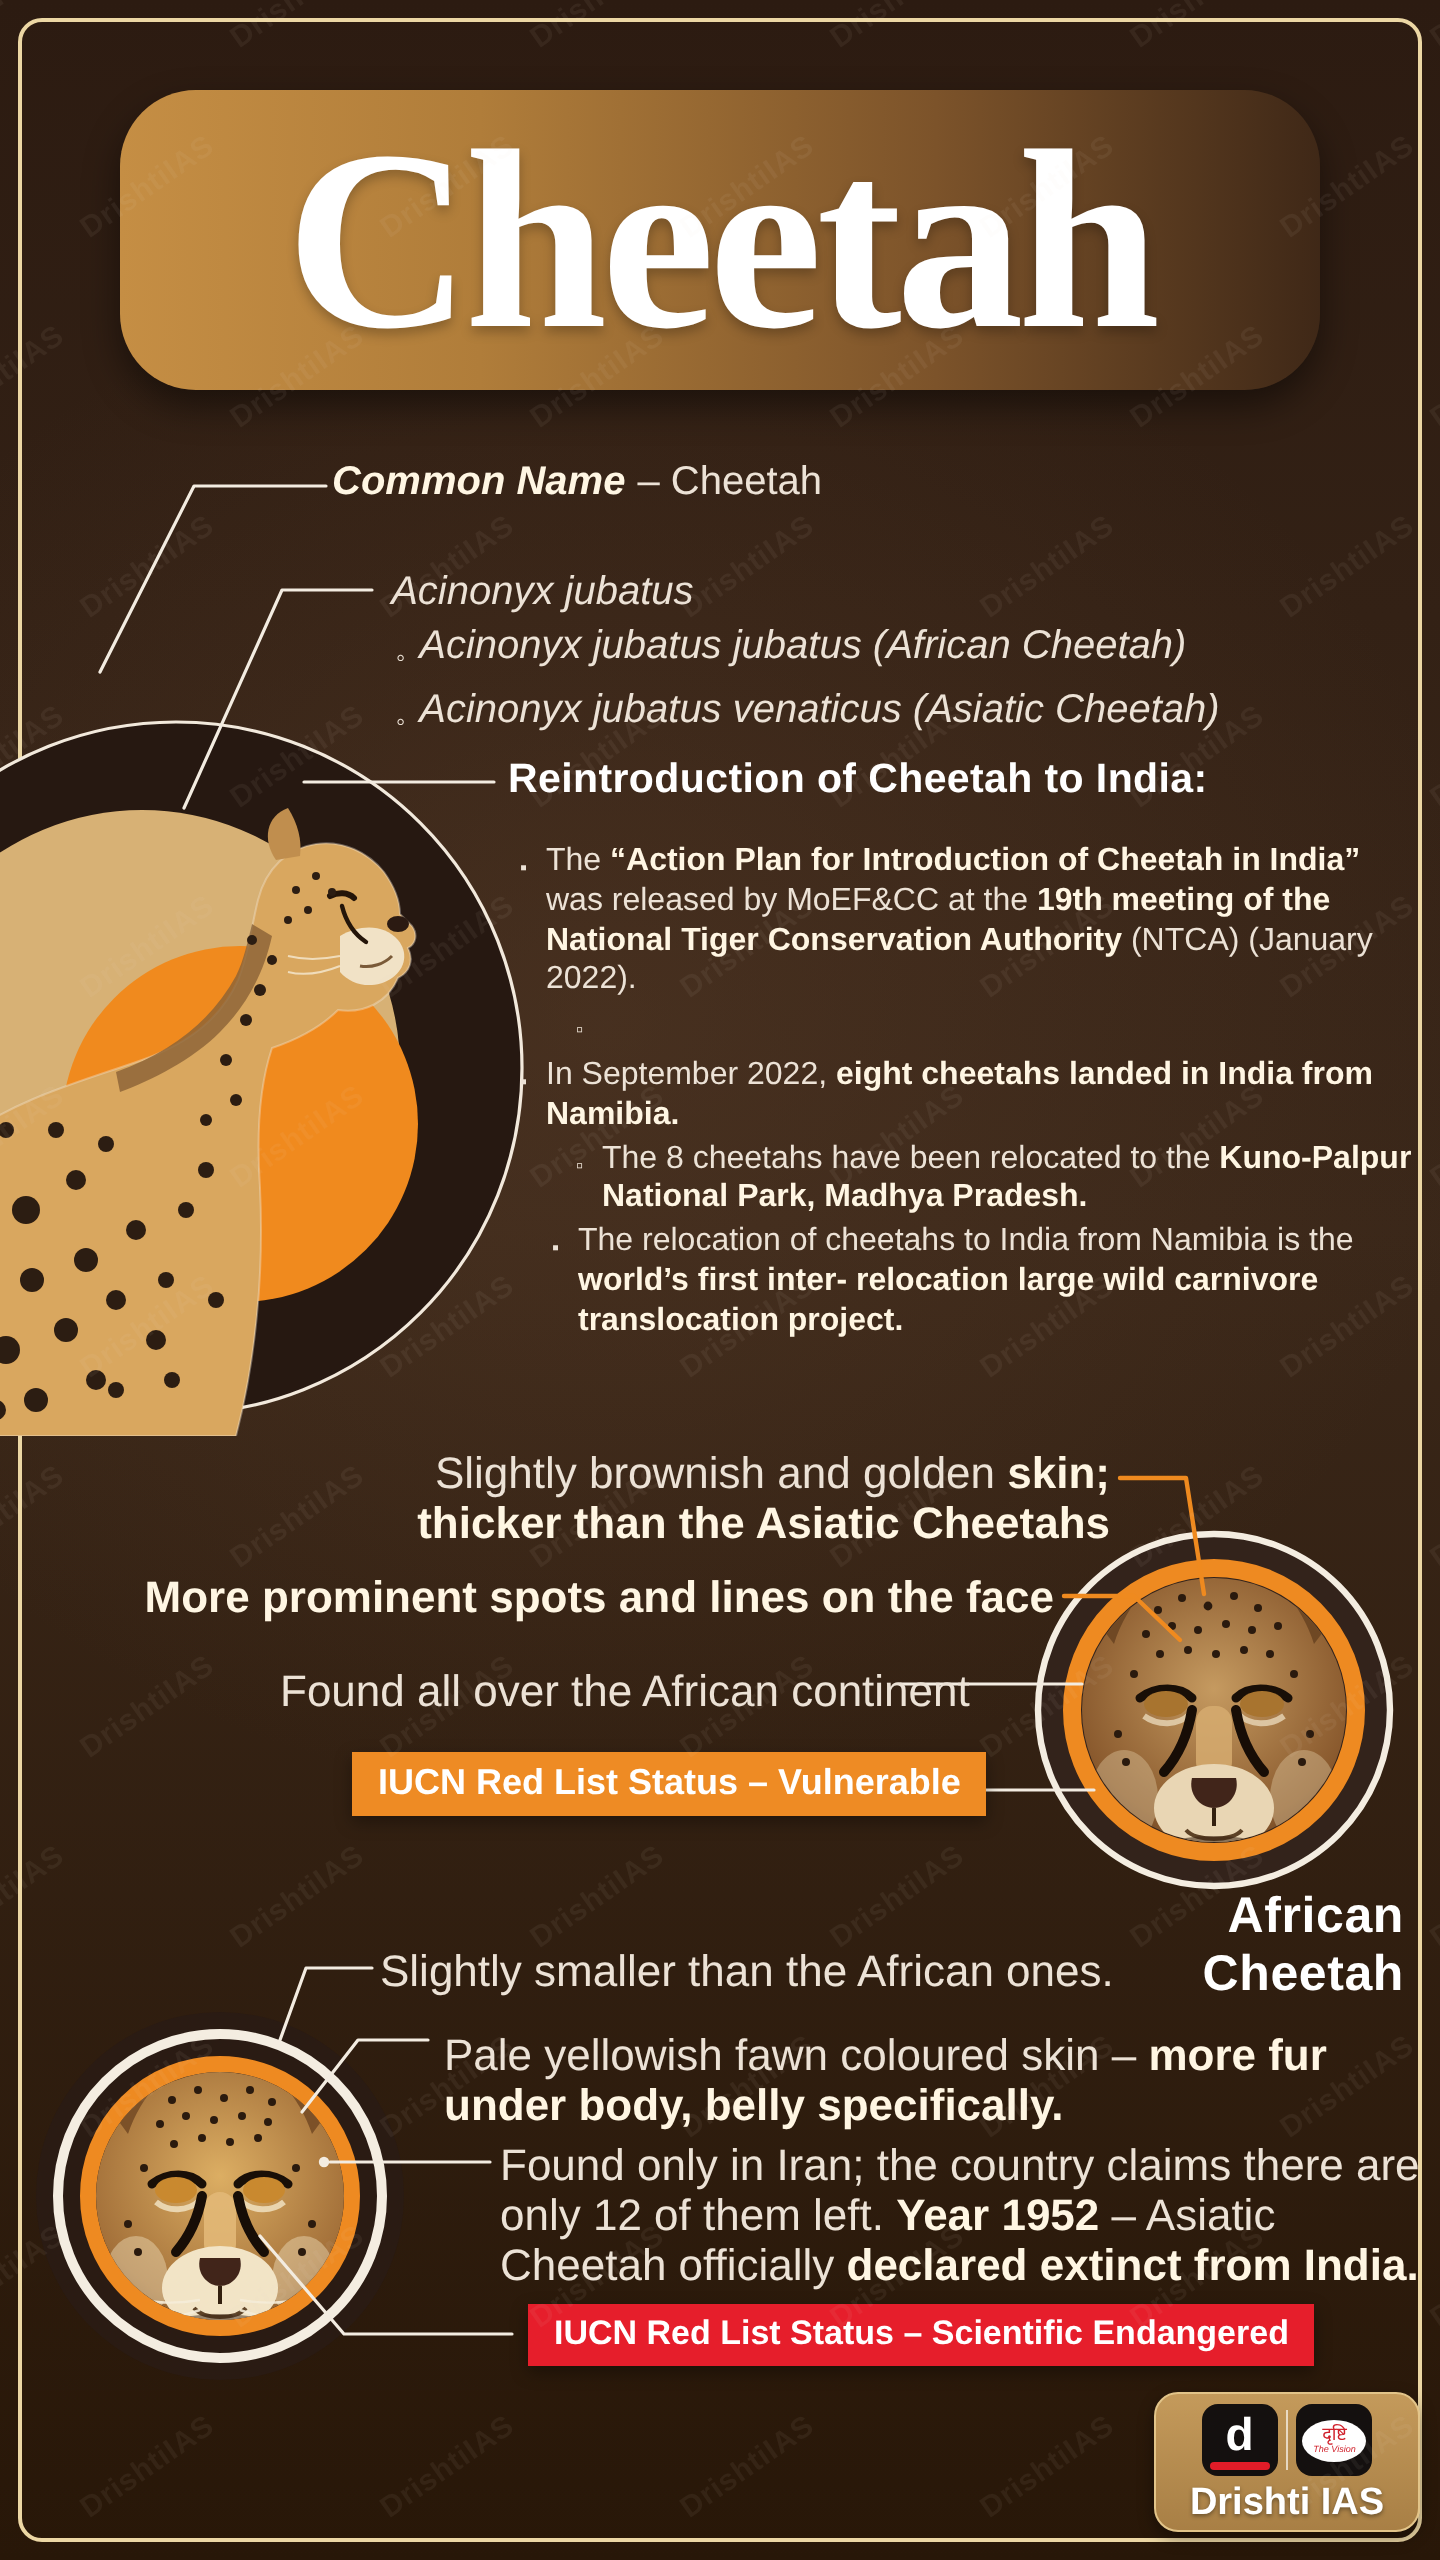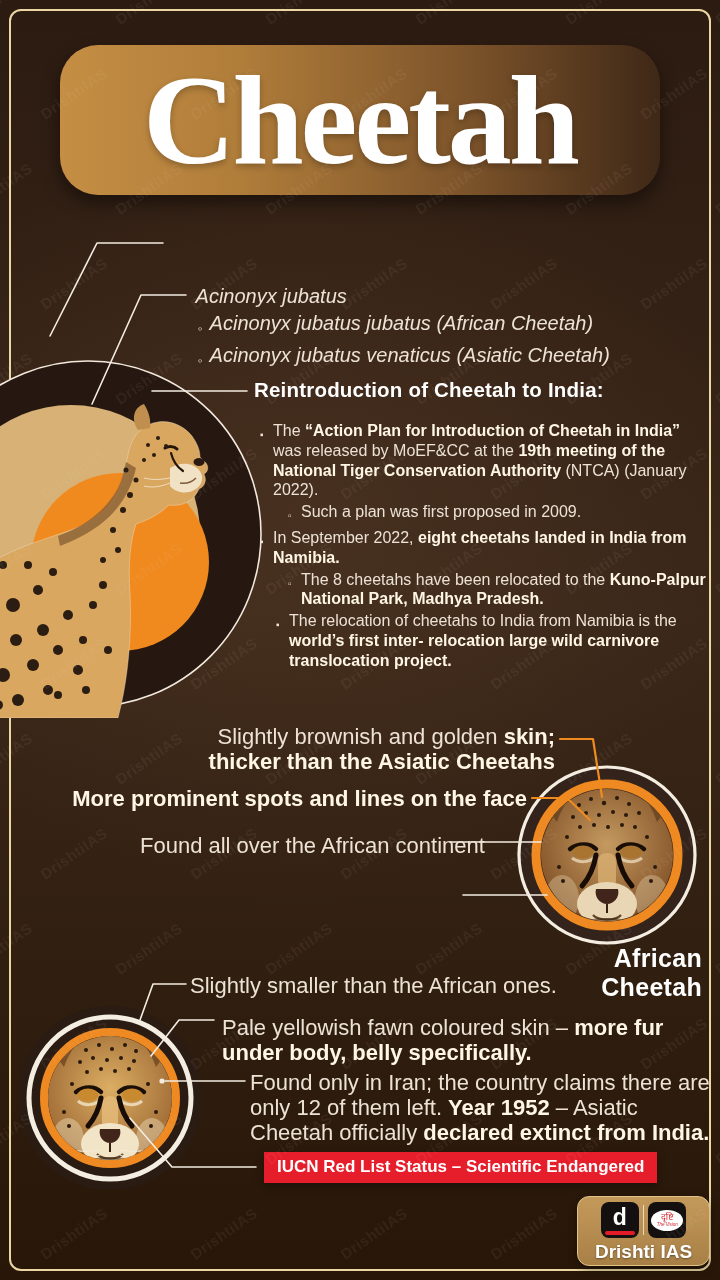--- a/index.html
+++ b/index.html
@@ -81,20 +81,23 @@
 <body>
 
 <div class="page">
 
   <div class="frame"></div>
 
   <div class="banner">
     <div class="title">Cheetah</div>
   </div>
 
+  <div class="txt common">
+    <span class="lbl">Common Name</span><span class="val">– Cheetah</span>
+  </div>
 
   <div class="txt sci">
     <div class="row">
       &nbsp;<span class="ital">Acinonyx jubatus</span>
     </div>
     <div class="row sub">
       <span class="marker">◦</span>
       <span class="ital">Acinonyx jubatus jubatus (African Cheetah)</span>
     </div>
     <div class="row sub">
@@ -104,21 +107,20 @@
   </div>
 
   <div class="txt reintro-head">Reintroduction of Cheetah to India:</div>
   <div class="txt bullets">
     <div class="bullet lvl1">
       <span class="marker">▪</span>
       <span><span>The </span><span class="b">“Action Plan for Introduction of Cheetah in India”</span><span> was released by MoEF&amp;CC at the </span><span class="b">19th meeting of the National Tiger Conservation Authority</span><span> (NTCA) (January 2022).</span></span>
     </div>
     <div class="bullet lvl2">
       <span class="marker">▫</span>
-      <span><span>Such a plan was first proposed in 2009.</span></span>
     </div>
     <div class="bullet lvl1">
       <span class="marker">▪</span>
       <span><span>In September 2022, </span><span class="b">eight cheetahs landed in India from Namibia.</span></span>
     </div>
     <div class="bullet lvl2">
       <span class="marker">▫</span>
       <span><span>The 8 cheetahs have been relocated to the </span><span class="b">Kuno-Palpur National Park, Madhya Pradesh.</span></span>
     </div>
     <div class="bullet lvl2b">
@@ -333,20 +335,21 @@
     <circle cx="162" cy="1081" r="2.6" fill="#f3ece1"></circle>
     <g stroke="#ef8a1f" stroke-width="2.2" fill="none" stroke-linejoin="round" stroke-linecap="round">
       <path d="M 560 739 L 593 739 L 602 797"></path>
       <path d="M 532 798 L 567 798 L 590 820"></path>
     </g>
   </svg>
 
   <div class="txt fact af1"><span>Slightly brownish and golden </span><span class="b">skin; thicker than the Asiatic Cheetahs</span></div>
   <div class="txt fact af2"><span class="b">More prominent spots and lines on the face</span></div>
   <div class="txt fact af3"><span>Found all over the African continent</span></div>
+  <div class="badge badge-orange" style="background: rgb(238, 139, 36);">IUCN Red List Status – Vulnerable</div>
   <div class="photo-label label-african">African Cheetah</div>
 
   <div class="txt fact as1"><span>Slightly smaller than the African ones.</span></div>
   <div class="txt fact as2"><span>Pale yellowish fawn coloured skin – </span><span class="b">more fur under body, belly specifically.</span></div>
   <div class="txt fact as3"><span>Found only in Iran; the country claims there are only 12 of them left. </span><span class="b">Year 1952</span><span> – Asiatic Cheetah officially </span><span class="b">declared extinct from India.</span></div>
   <div class="badge badge-red" style="background: rgb(230, 30, 43);">IUCN Red List Status – Scientific Endangered</div>
 
   <div class="footer">
     <div class="logo-row">
       <div class="logo-sq">

